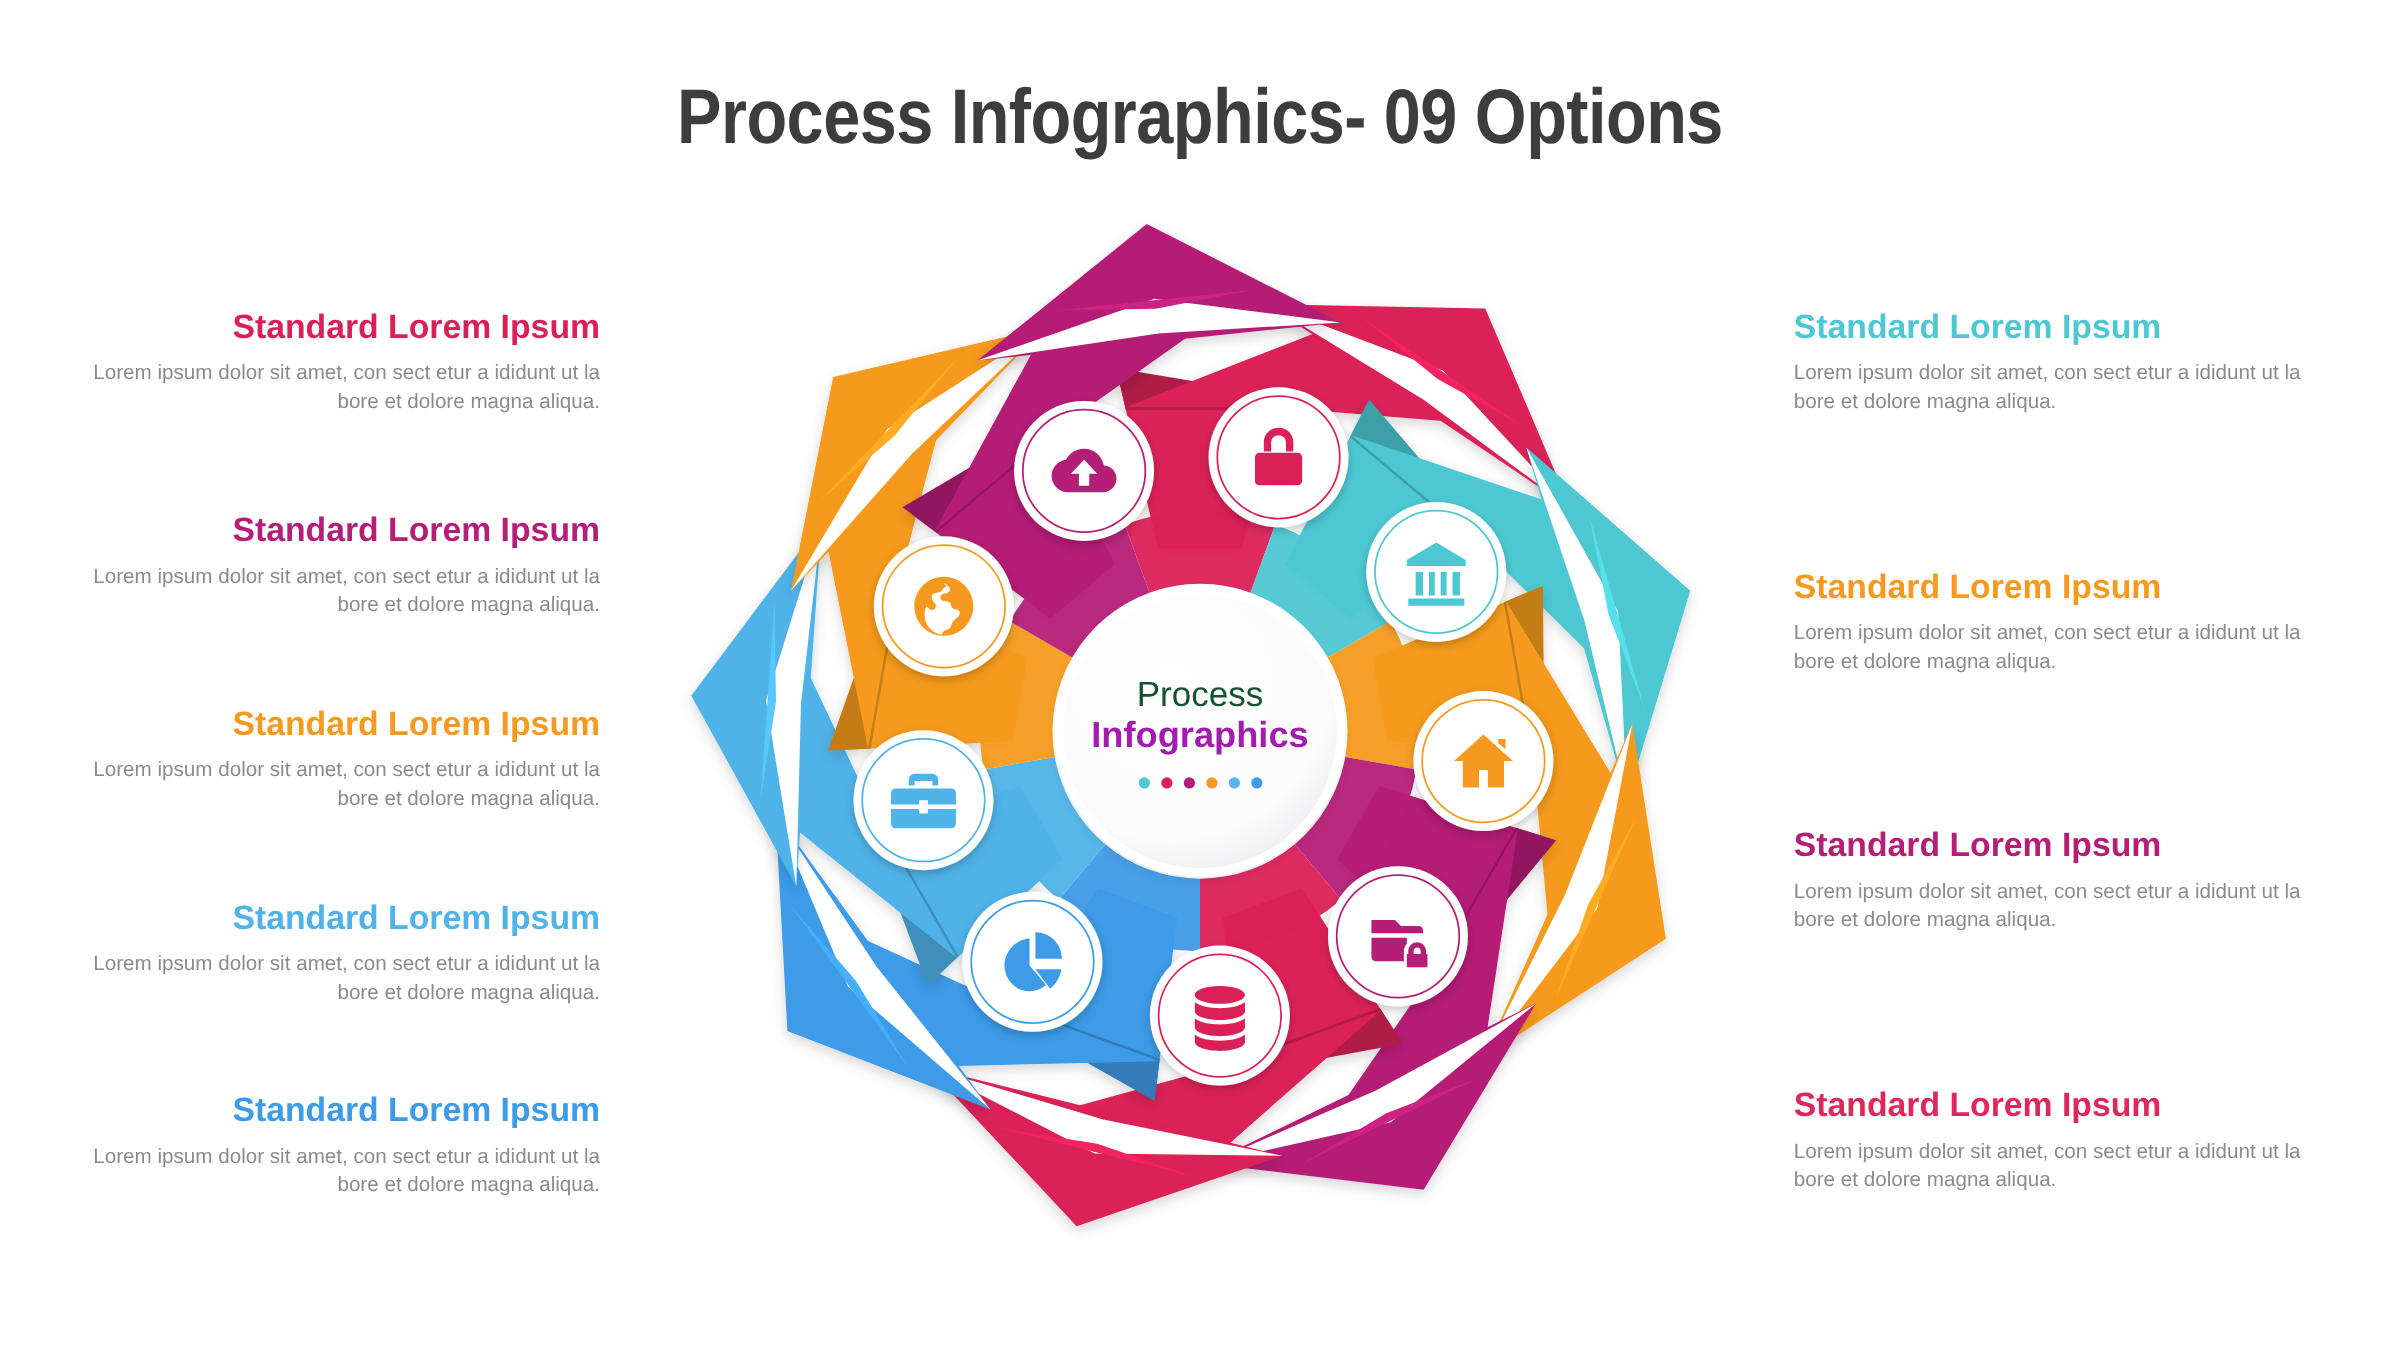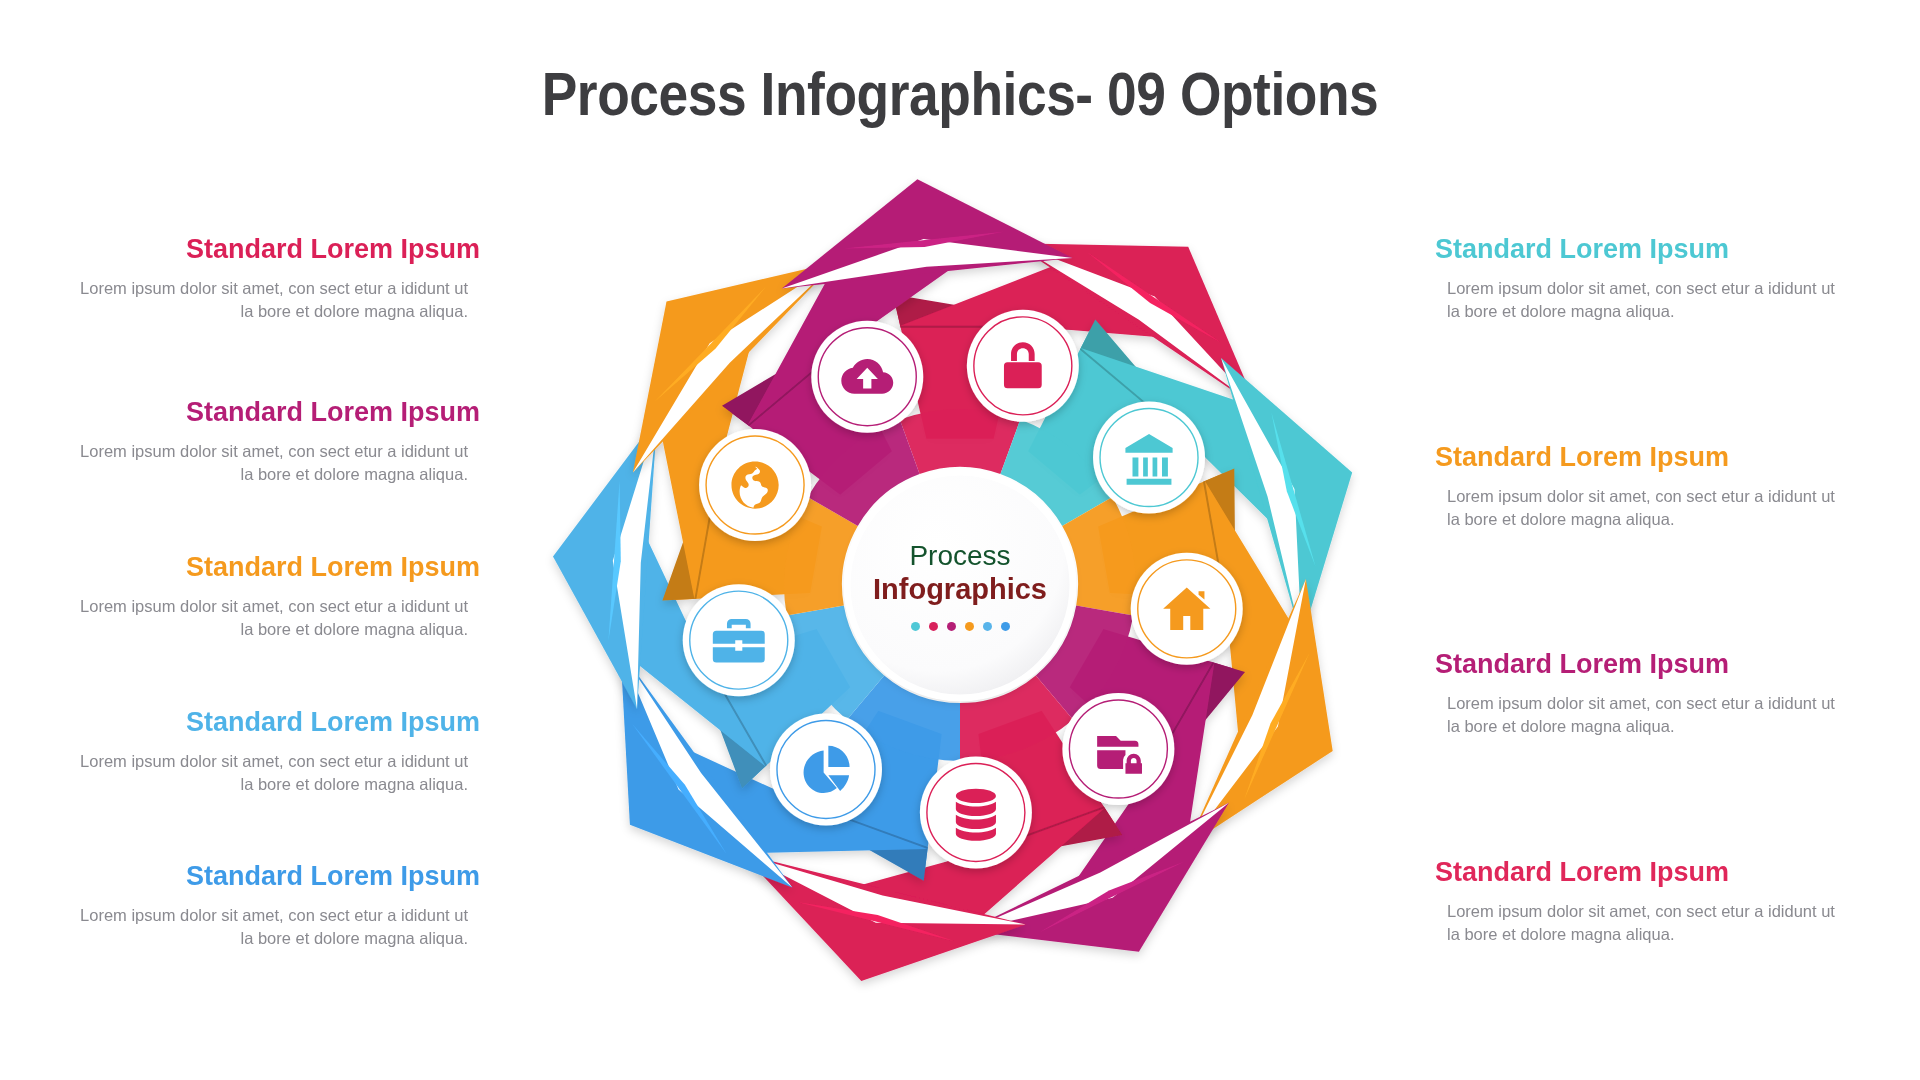--- a/index.html
+++ b/index.html
@@ -26,28 +26,28 @@
     white-space:nowrap;
   }
 
   
   .col{position:absolute;top:0;}
   .col-left{left:60px;width:420px;text-align:right;}
   .col-right{left:1435px;width:420px;text-align:left;}
 
   .blk{position:absolute;width:420px;}
   .blk h3{
-    margin:0 0 10px 0;
+    margin:12px 0 10px 0;
     font-size:27px;
     font-weight:bold;
     line-height:1.1;
     white-space:nowrap;
   }
   .blk p{
-    margin:12px;
+    margin:0;
     font-size:16.5px;
     line-height:1.42;
     color:#8a8a90;
     font-weight:400;
   }
   .col-left .blk{right:0;left:auto;text-align:right;}
   .col-right .blk{left:0;text-align:left;}
 
   
   #wheel{
@@ -62,21 +62,21 @@
     left:50%;top:50%;
     transform:translate(-50%,-50%);
     width:210px;
     text-align:center;
     pointer-events:none;
   }
   .hublabel .l1{
     font-size:28px;color:#14532d;font-weight:400;line-height:1.18;
   }
   .hublabel .l2{
-    font-size:29px;color:#7f1d1d;font-weight:bold;line-height:1.18;
+    font-size:29px;color:#a21caf;font-weight:bold;line-height:1.18;
   }
   .hubdots{
     margin-top:16px;
     display:flex;justify-content:center;gap:9px;
   }
   .hubdots i{width:9px;height:9px;border-radius:50%;display:block;}
 </style>
 </head>
 <body>
 

